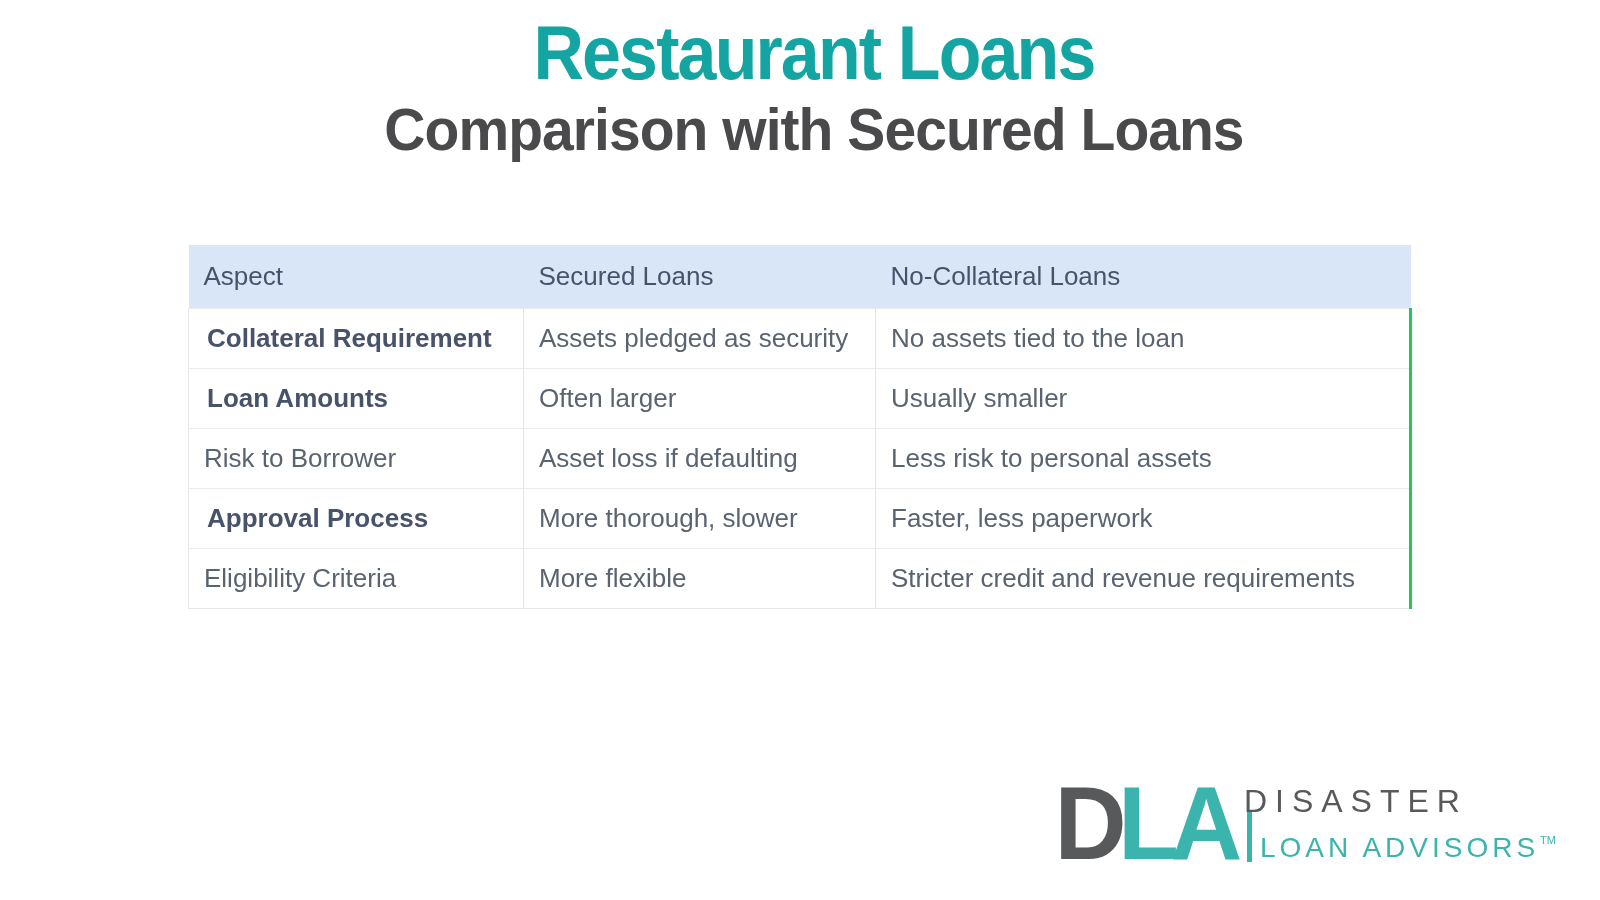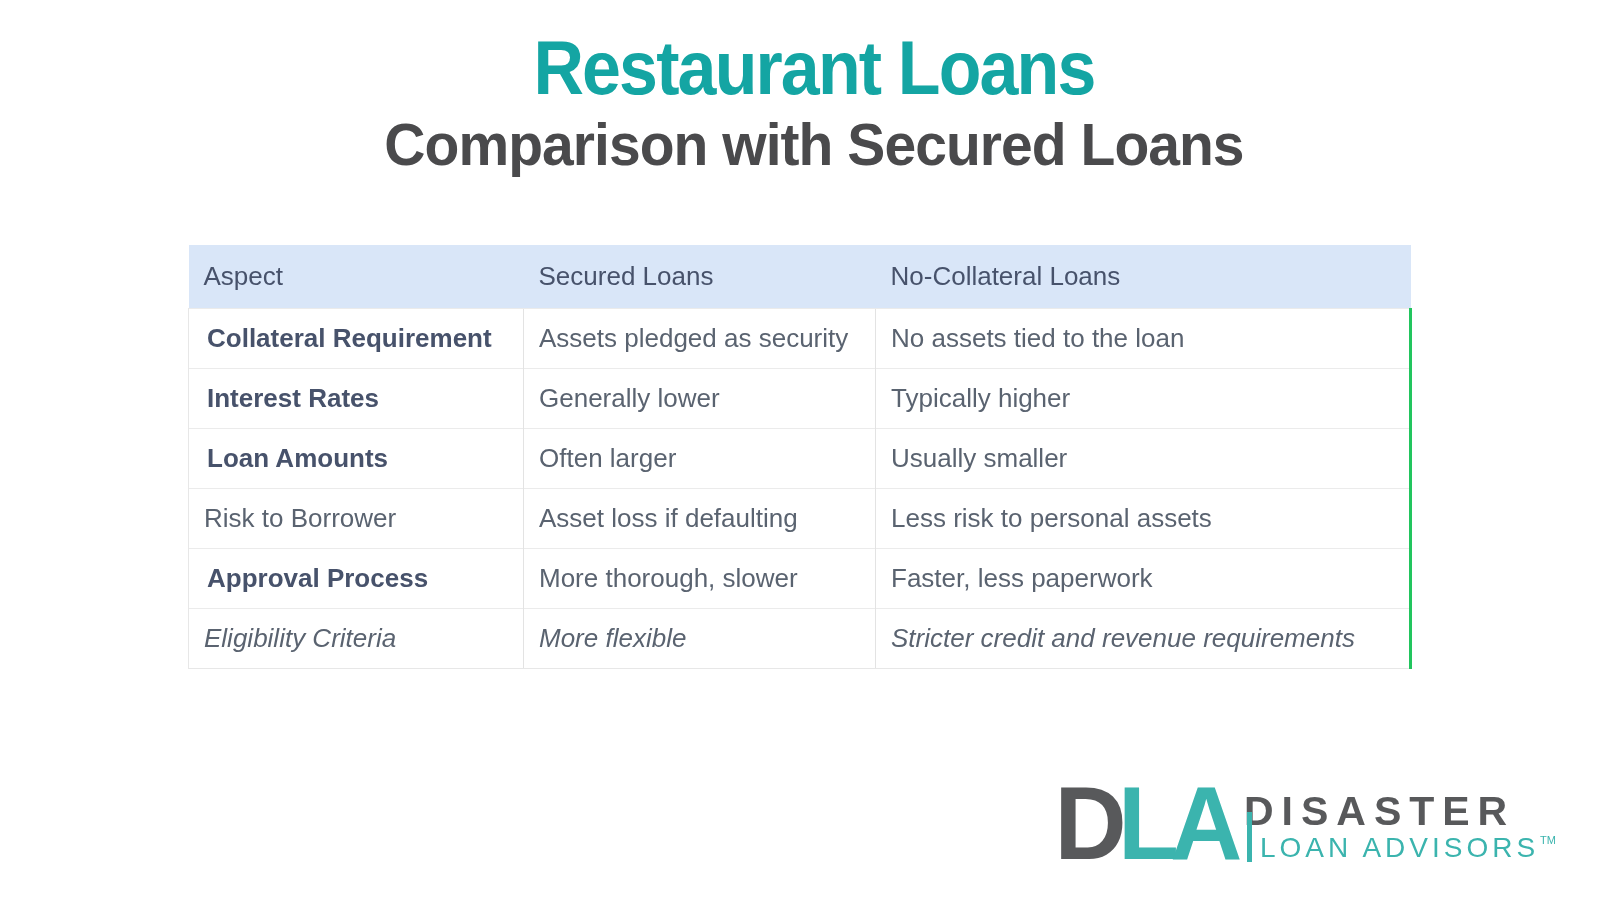--- a/index.html
+++ b/index.html
@@ -5,21 +5,21 @@
   * { margin: 0; padding: 0; box-sizing: border-box; }
   html, body {
     width: 1600px; height: 900px;
     background: #ffffff;
     font-family: "Liberation Sans", "DejaVu Sans", sans-serif;
     overflow: hidden;
     position: relative;
   }
 
   
-  .header { text-align: center; padding-top: 26px; margin-left: 28px; }
+  .header { text-align: center; padding-top: 11px; margin-left: 28px; }
   .title {
     display: inline-block;
     font-size: 76px;
     font-weight: 700;
     letter-spacing: -2px;
     color: var(--title_teal, #14a5a3);
     transform: scaleX(0.92);
     transform-origin: center;
     line-height: 1.1;
   }
@@ -62,21 +62,21 @@
     color: var(--cell_text, #5a6370);
     padding: 12px 15px;
     height: 60px;
     border-top: 1px solid #ebebeb;
     white-space: nowrap;
     background: #ffffff;
   }
   .compare td + td { border-left: 1px solid #e3e3e3; }
   .compare td:first-child { border-left: 1px solid #e7e7e7; }
   .compare td:last-child { border-right: 3px solid #22c55e; }
-  .compare tr:last-child td { border-bottom: 1px solid #e7e7e7; font-style: italic; }
+  .compare tr:last-child td { border-bottom: 1px solid #e7e7e7; }
   .compare td.emph {
     font-weight: 700;
     color: var(--bold_text, #47526b);
     padding-left: 18px;
   }
 
   
   .logo {
     position: absolute;
     right: 44px; bottom: 36px;
@@ -88,27 +88,27 @@
     font-weight: 700;
     letter-spacing: -9px;
     line-height: 0.78;
     transform: scaleX(0.96);
     transform-origin: right bottom;
   }
   .m-d { color: var(--logo_gray, #58595b); }
   .m-l, .m-a { color: var(--logo_teal, #3bb4ae); }
   .logotext { margin-left: 10px; padding-bottom: 2px; }
   .l1 {
-    font-size: 41px;
-    font-weight: 700;
+    font-size: 32px;
+    font-weight: 400;
     letter-spacing: 8px;
     color: var(--logo_gray, #58595b);
     line-height: 1.0;
   }
-  .l2row { display: flex; align-items: flex-end; margin-top: 2px; }
+  .l2row { display: flex; align-items: flex-end; margin-top: 17px; }
   .bar {
     width: 5px; height: 50px;
     background: var(--logo_teal, #3bb4ae);
     margin: -22px 8px 0 3px;
   }
   .l2 {
     font-size: 28px;
     font-weight: 400;
     letter-spacing: 4px;
     color: var(--logo_teal, #3bb4ae);
@@ -143,25 +143,20 @@
       <th>No-Collateral Loans</th>
     </tr>
   </thead>
   <tbody>
     <tr>
       <td class="emph">Collateral Requirement</td>
       <td>Assets pledged as security</td>
       <td>No assets tied to the loan</td>
     </tr>
     <tr>
-      <td class="emph">Interest Rates</td>
-      <td>Generally lower</td>
-      <td>Typically higher</td>
-    </tr>
-    <tr>
       <td class="emph">Loan Amounts</td>
       <td>Often larger</td>
       <td>Usually smaller</td>
     </tr>
     <tr>
       <td>Risk to Borrower</td>
       <td>Asset loss if defaulting</td>
       <td>Less risk to personal assets</td>
     </tr>
     <tr>

